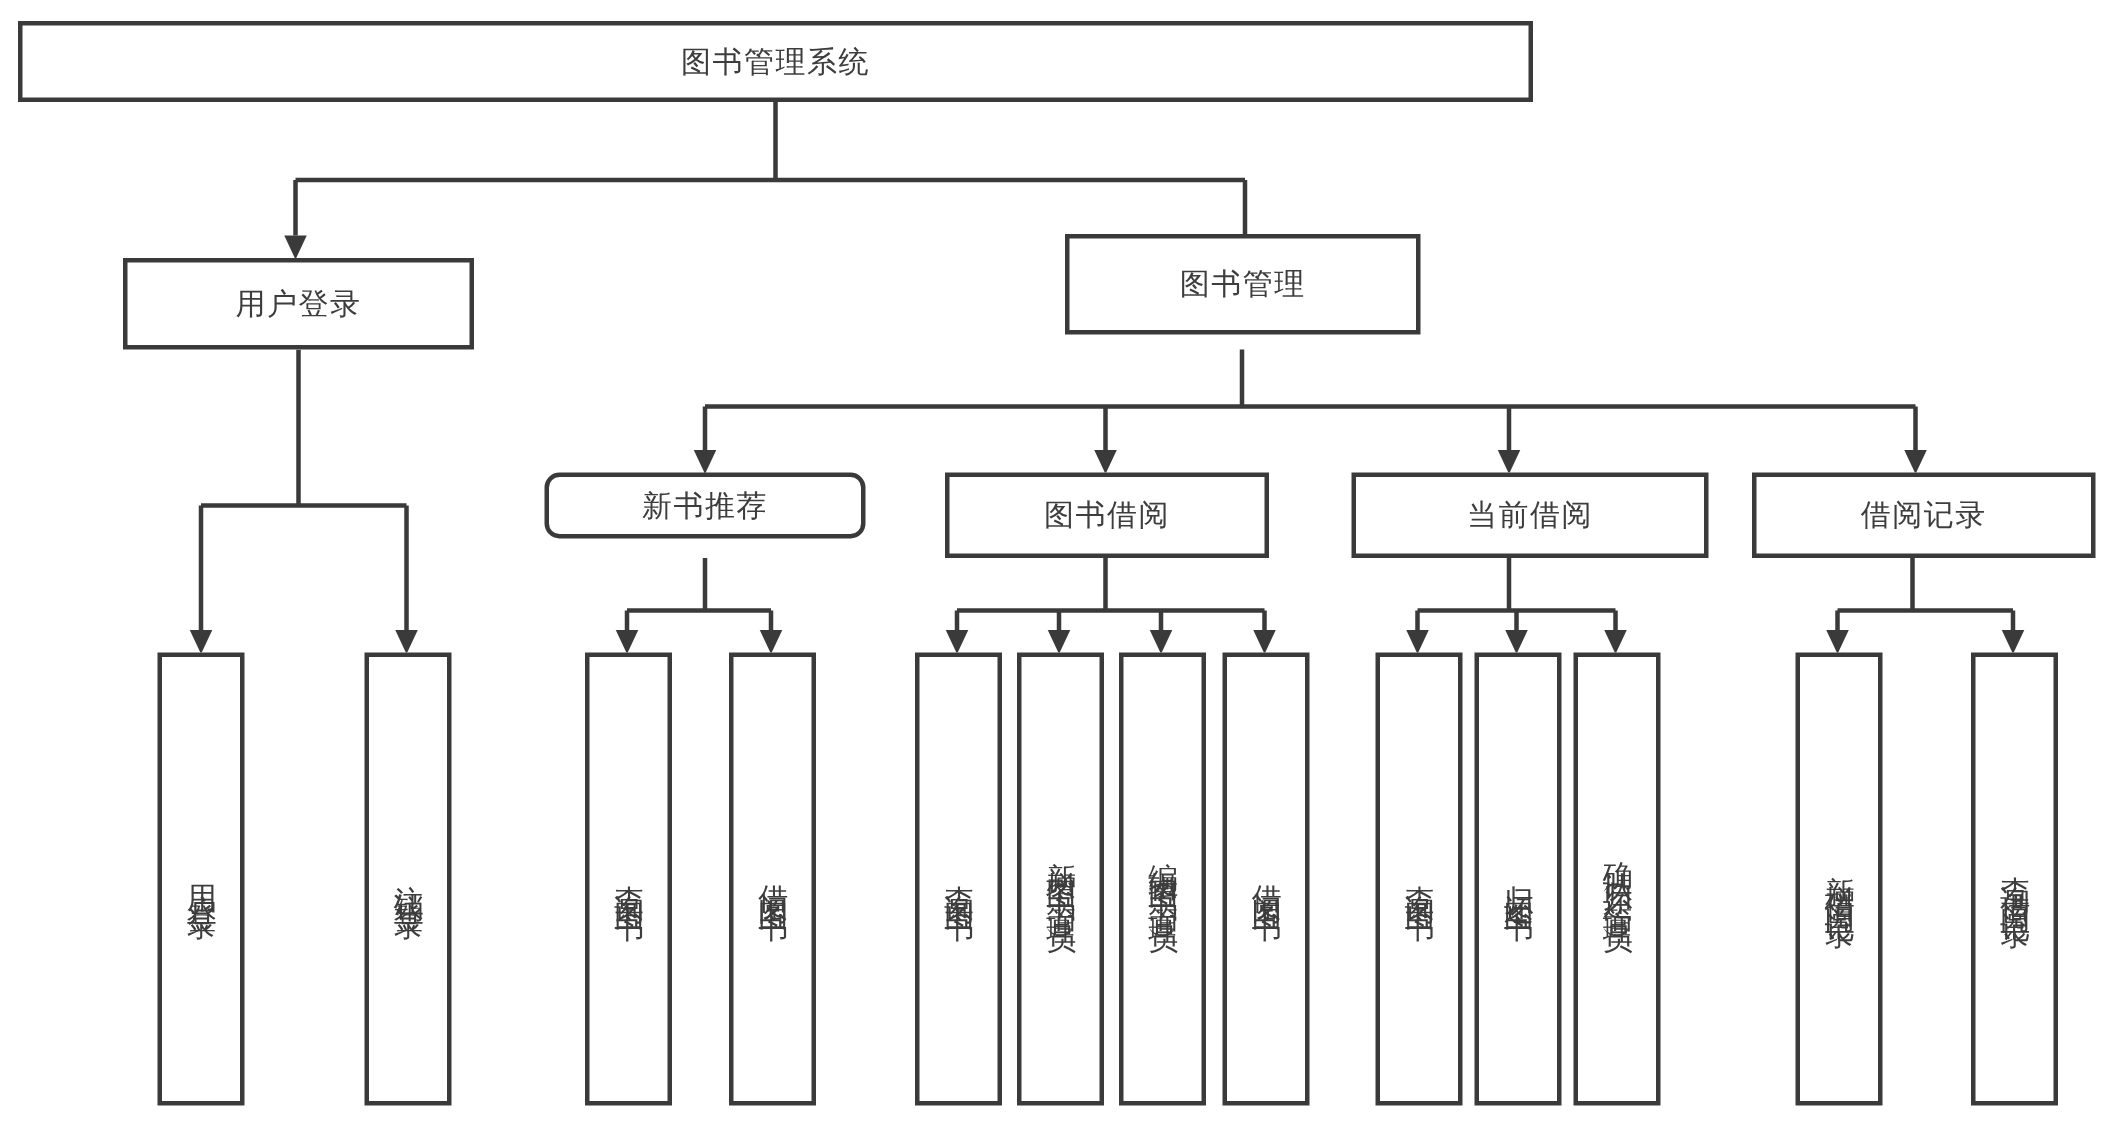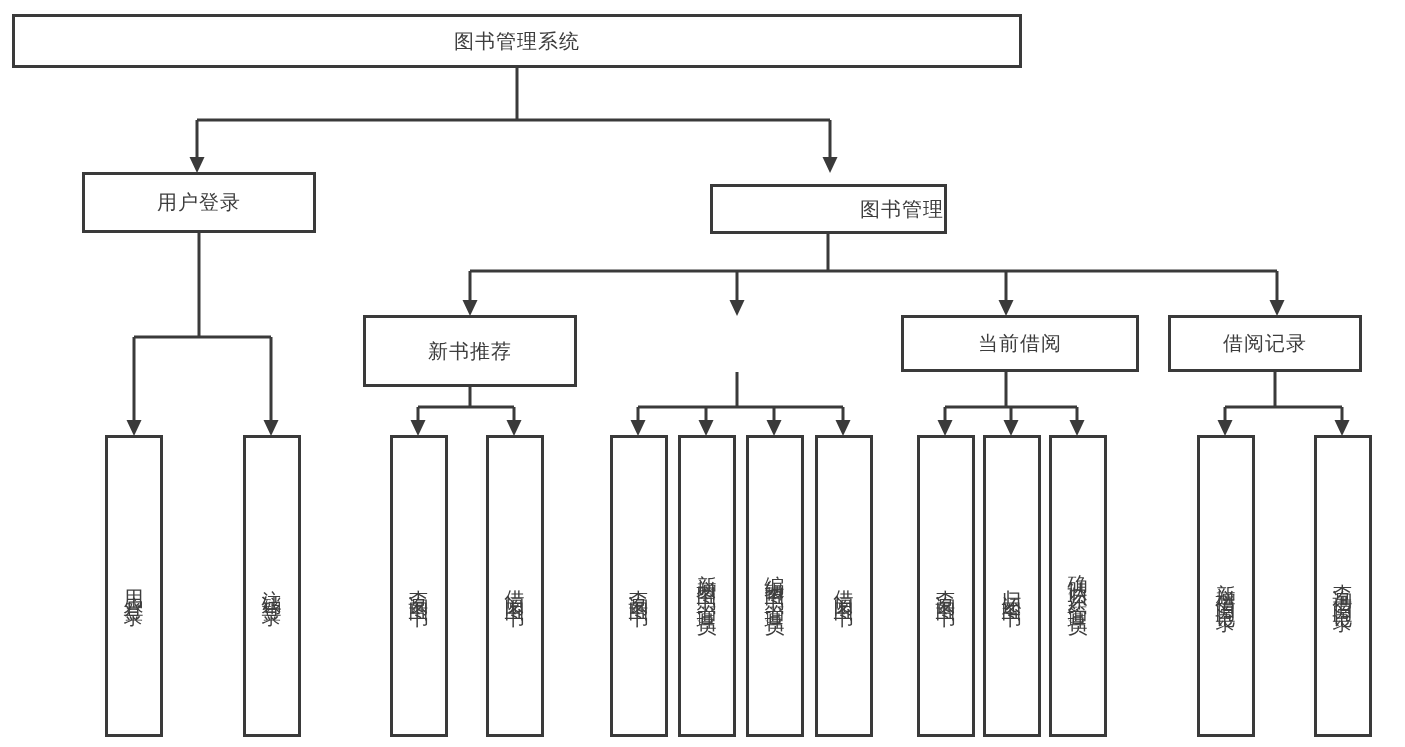--- a/index.html
+++ b/index.html
@@ -93,31 +93,34 @@
     </g>
   </svg>
 
   <div class="node hnode" style="left:12px;top:14px;width:1010px;height:54px;">
     <span>图书管理系统</span>
   </div>
 
   <div class="node hnode" style="left:82px;top:172px;width:234px;height:61px;">
     <span>用户登录</span>
   </div>
-  <div class="node hnode" style="left:710px;top:184px;width:237px;height:50px;justify-content:flex-end;">
+  <div class="node hnode" style="left:710px;top:156px;width:237px;height:67px;">
     <span>图书管理</span>
   </div>
 
-  <div class="node hnode" style="left:363px;top:315px;width:214px;height:72px;">
+  <div class="node hnode" style="left:363px;top:315px;width:214px;height:44px;border-radius:10px;">
     <span>新书推荐</span>
+  </div>
+  <div class="node hnode" style="left:630px;top:315px;width:216px;height:57px;">
+    <span>图书借阅</span>
   </div>
   <div class="node hnode" style="left:901px;top:315px;width:238px;height:57px;">
     <span>当前借阅</span>
   </div>
-  <div class="node hnode" style="left:1168px;top:315px;width:194px;height:57px;">
+  <div class="node hnode" style="left:1168px;top:315px;width:229px;height:57px;">
     <span>借阅记录</span>
   </div>
 
   <div class="node vnode" style="left:105px;">
     <span>用户登录</span>
   </div>
   <div class="node vnode" style="left:243px;">
     <span>注销登录</span>
   </div>
 

